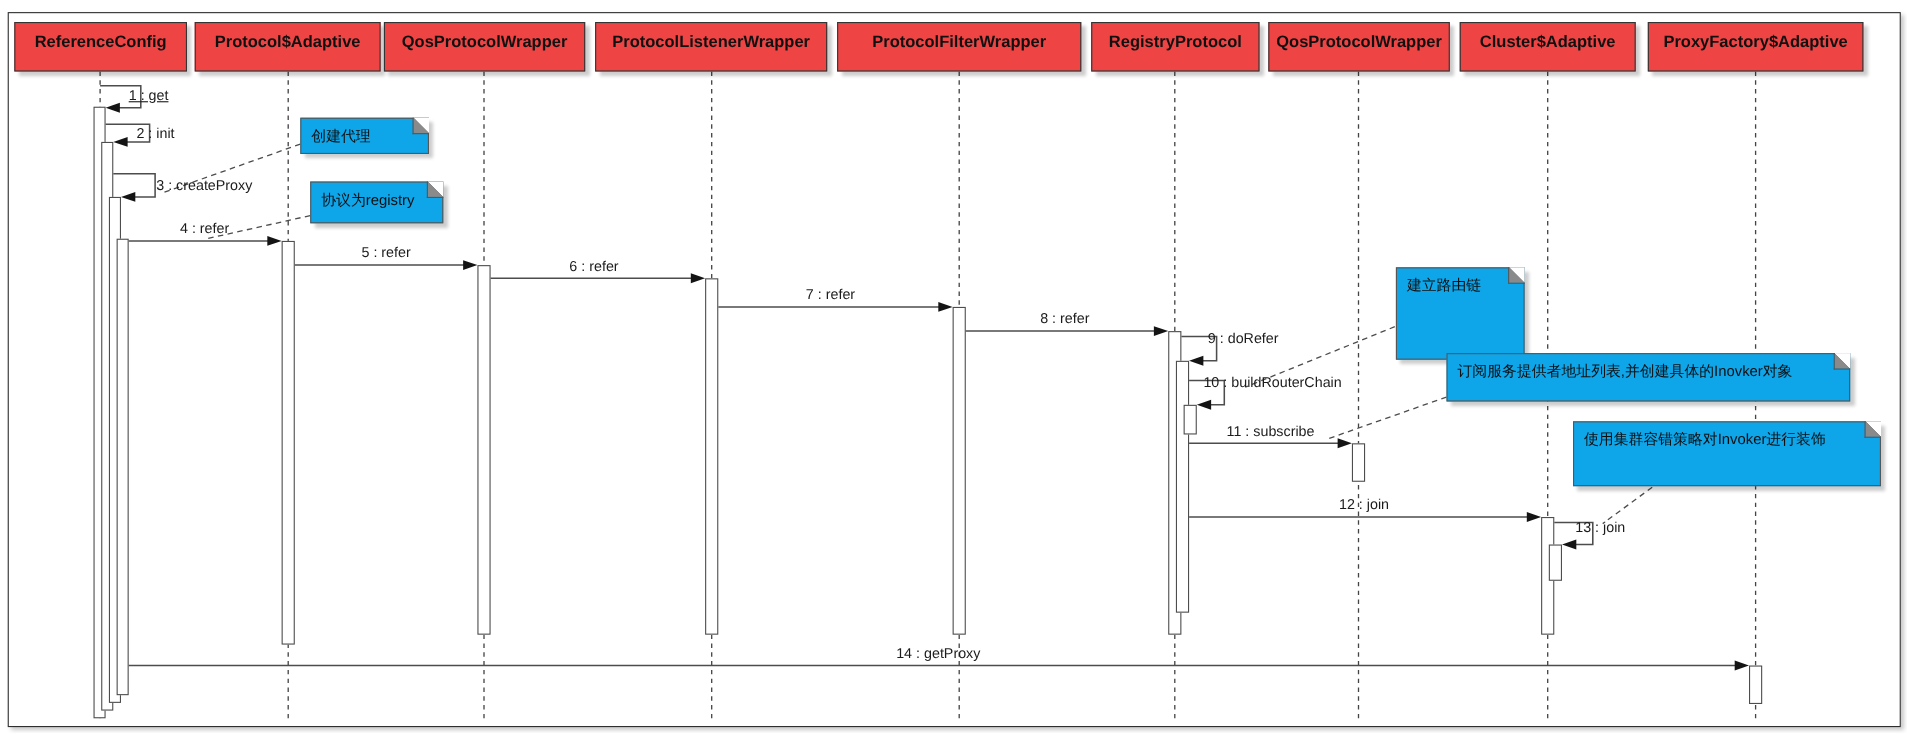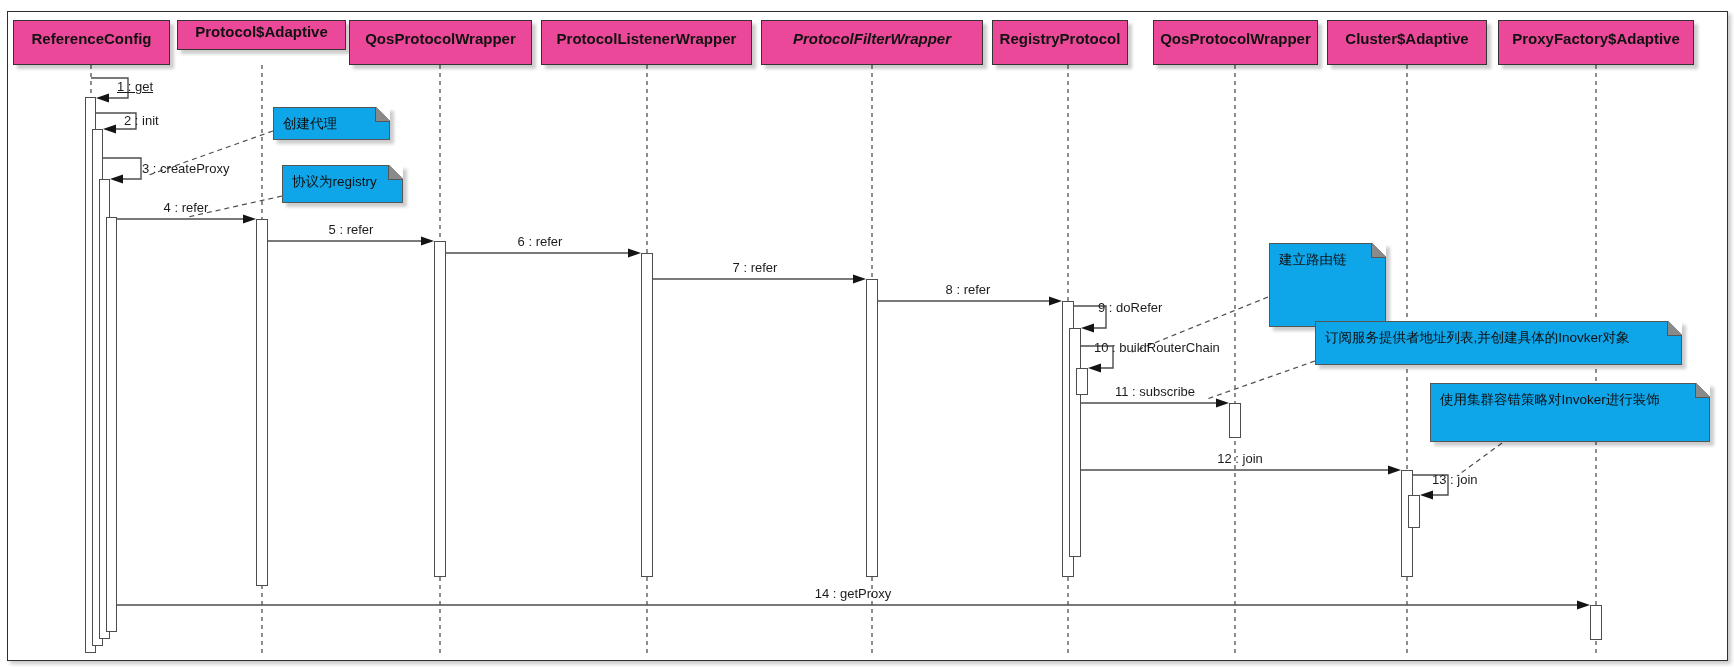--- a/index.html
+++ b/index.html
@@ -7,21 +7,21 @@
   #canvas{
     position:relative;width:1734px;height:667px;background:#fff;overflow:hidden;
     font-family:"Liberation Sans","DejaVu Sans",sans-serif;
   }
   #frame{
     position:absolute;border:1.6px solid #2e2e2e;background:transparent;
     box-shadow:3px 3px 4px rgba(0,0,0,0.22);
   }
   svg.layer{position:absolute;left:0;top:0;pointer-events:none;}
   .participant{
-    position:absolute;background:#ec4899;border:1.7px solid #343434;
+    position:absolute;background:#ef4444;border:1.7px solid #343434;
     box-shadow:4px 4px 3px rgba(0,0,0,0.20);
     display:flex;align-items:center;justify-content:center;
     font-weight:bold;font-size:15px;color:#111;padding-bottom:8px;box-sizing:border-box;
     white-space:nowrap;
   }
   .bar{
     position:absolute;background:#ffffff;border:1.2px solid #4d4d4d;box-sizing:border-box;
   }
   .msg-label{
     position:absolute;font-size:13px;color:#1c1c1c;white-space:nowrap;line-height:14px;
@@ -51,33 +51,33 @@
       <line x1="872" y1="65" x2="872" y2="657" stroke="#444444" stroke-width="1.2" stroke-dasharray="4 4"></line>
       <line x1="1068" y1="65" x2="1068" y2="657" stroke="#444444" stroke-width="1.2" stroke-dasharray="4 4"></line>
       <line x1="1235" y1="65" x2="1235" y2="657" stroke="#444444" stroke-width="1.2" stroke-dasharray="4 4"></line>
       <line x1="1407" y1="65" x2="1407" y2="657" stroke="#444444" stroke-width="1.2" stroke-dasharray="4 4"></line>
       <line x1="1596" y1="65" x2="1596" y2="657" stroke="#444444" stroke-width="1.2" stroke-dasharray="4 4"></line>
     </svg>
   <div id="boxes">
       <div class="participant" style="left: 13px; top: 20px; width: 157px; height: 45px;">
         <span>ReferenceConfig</span>
       </div>
-      <div class="participant" style="left: 177px; top: 20px; width: 169px; height: 30px;">
+      <div class="participant" style="left: 177px; top: 20px; width: 169px; height: 45px;">
         <span>Protocol$Adaptive</span>
       </div>
       <div class="participant" style="left: 349px; top: 20px; width: 183px; height: 45px;">
         <span>QosProtocolWrapper</span>
       </div>
       <div class="participant" style="left: 541px; top: 20px; width: 211px; height: 45px;">
         <span>ProtocolListenerWrapper</span>
       </div>
-      <div class="participant" style="left: 761px; top: 20px; width: 222px; height: 45px; font-style: italic;">
+      <div class="participant" style="left: 761px; top: 20px; width: 222px; height: 45px;">
         <span>ProtocolFilterWrapper</span>
       </div>
-      <div class="participant" style="left: 992px; top: 20px; width: 136px; height: 45px;">
+      <div class="participant" style="left: 992px; top: 20px; width: 153px; height: 45px;">
         <span>RegistryProtocol</span>
       </div>
       <div class="participant" style="left: 1153px; top: 20px; width: 165px; height: 45px;">
         <span>QosProtocolWrapper</span>
       </div>
       <div class="participant" style="left: 1327px; top: 20px; width: 160px; height: 45px;">
         <span>Cluster$Adaptive</span>
       </div>
       <div class="participant" style="left: 1498px; top: 20px; width: 196px; height: 45px;">
         <span>ProxyFactory$Adaptive</span>

